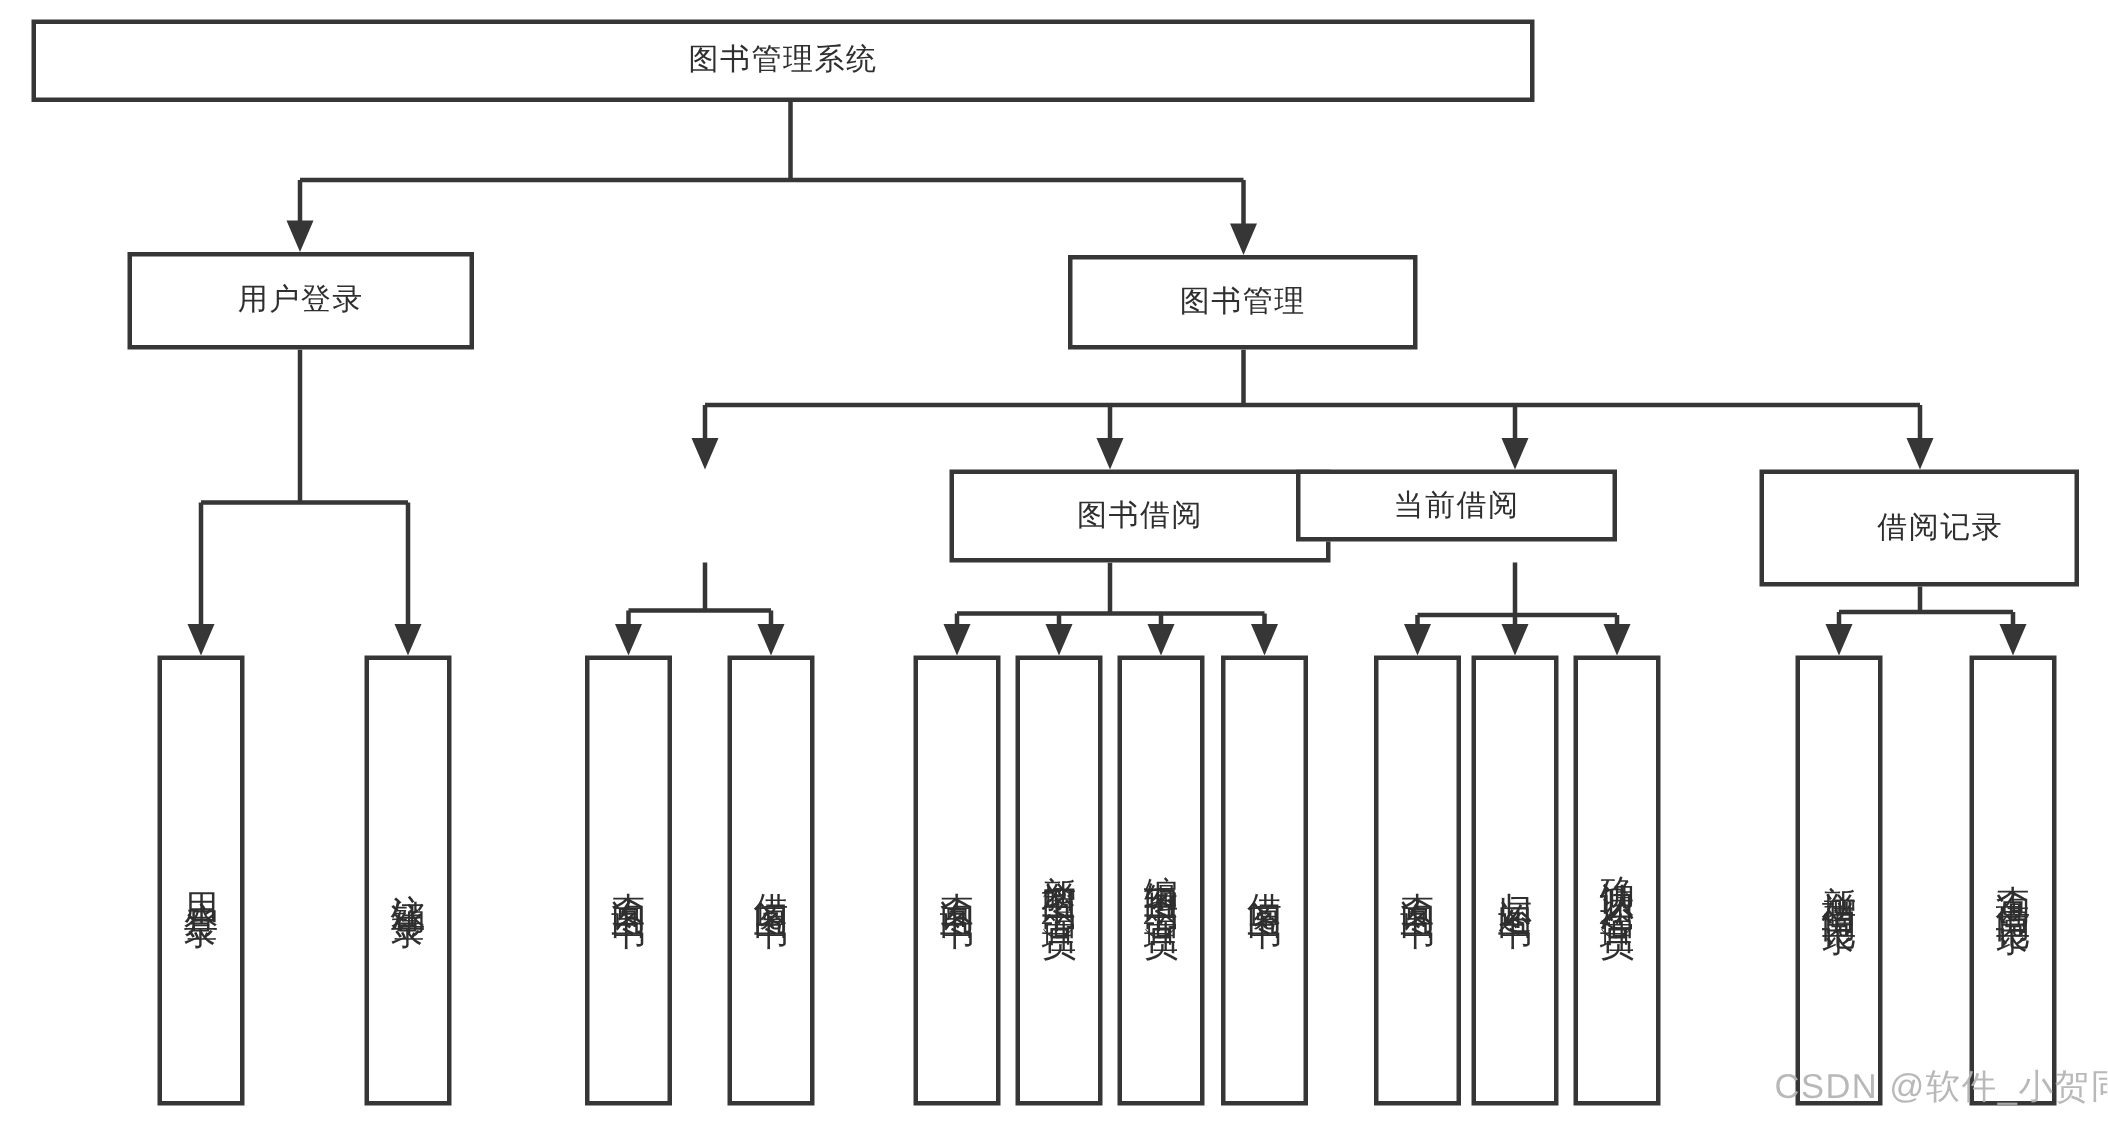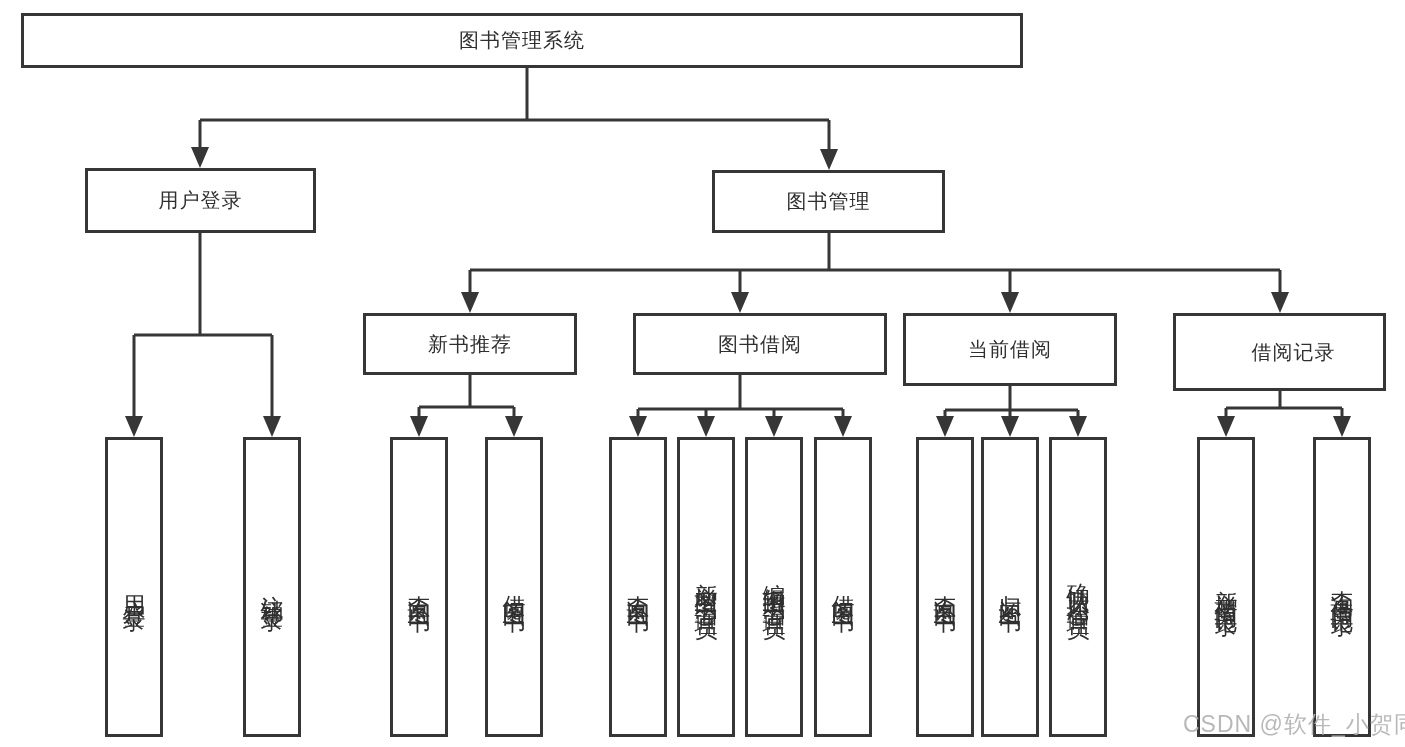--- a/index.html
+++ b/index.html
@@ -71,23 +71,22 @@
       M629,416 H647 L638,437 Z  M697,416 H715 L706,437 Z  M765,416 H783 L774,437 Z  M834,416 H852 L843,437 Z
       M936,416 H954 L945,437 Z  M1001,416 H1019 L1010,437 Z  M1069,416 H1087 L1078,437 Z
       M1217,416 H1235 L1226,437 Z  M1333,416 H1351 L1342,437 Z"></path>
   </svg>
 
   <div class="box h" style="left:21px;top:13px;width:1002px;height:55px;">图书管理系统</div>
 
   <div class="box h" style="left:85px;top:168px;width:231px;height:65px;">用户登录</div>
   <div class="box h" style="left:712px;top:170px;width:233px;height:63px;">图书管理</div>
 
-  <div class="box h" style="left:363px;top:313px;width:214px;height:62px;">新书推荐</div>
   <div class="box h" style="left:633px;top:313px;width:254px;height:62px;">图书借阅</div>
-  <div class="box h" style="left:903px;top:313px;width:214px;height:73px;">当前借阅</div>
+  <div class="box h" style="left:864px;top:313px;width:214px;height:48px;">当前借阅</div>
   <div class="box h" style="left:1173px;top:313px;width:213px;height:78px;padding-left:28px;">借阅记录</div>
 
   <div class="box v" style="left:105px;top:437px;width:58px;height:300px;">用户登录</div>
   <div class="box v" style="left:243px;top:437px;width:58px;height:300px;">注销登录</div>
 
   <div class="box v" style="left:390px;top:437px;width:58px;height:300px;">查询图书</div>
   <div class="box v" style="left:485px;top:437px;width:58px;height:300px;">借阅图书</div>
 
   <div class="box v" style="left:609px;top:437px;width:58px;height:300px;">查询图书</div>
   <div class="box v" style="left:677px;top:437px;width:58px;height:300px;">新增图书（管理员）</div>

